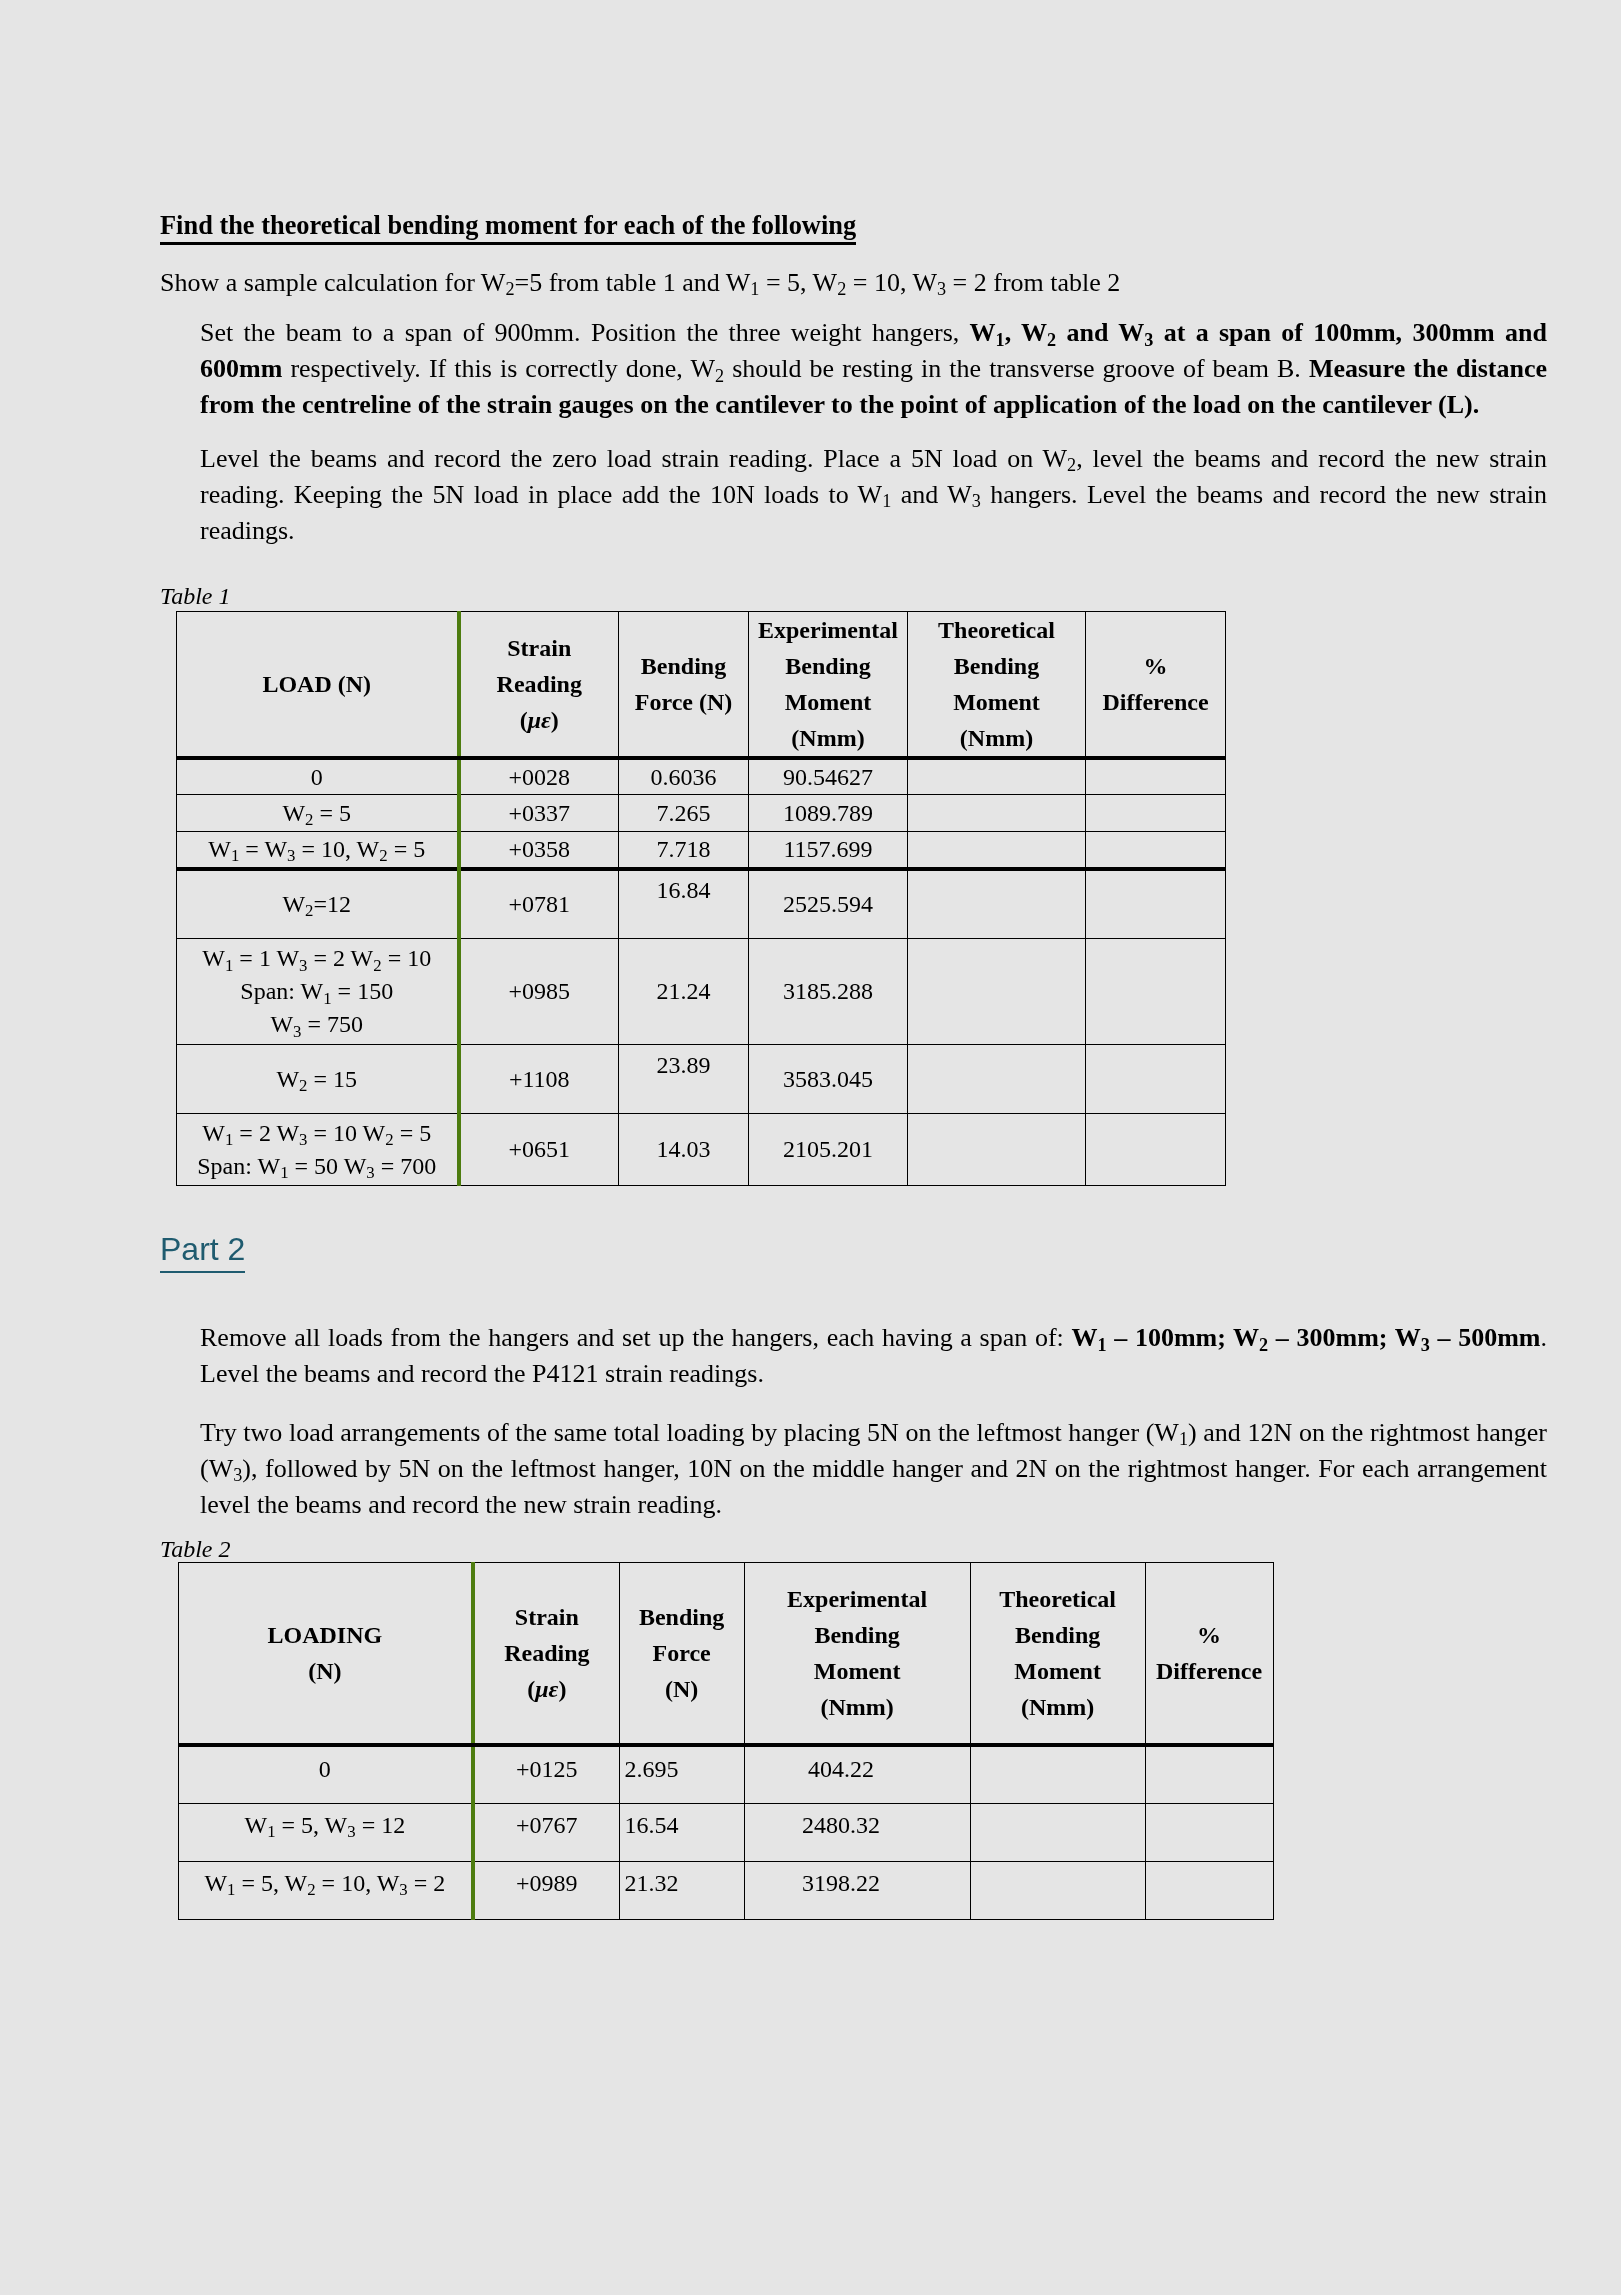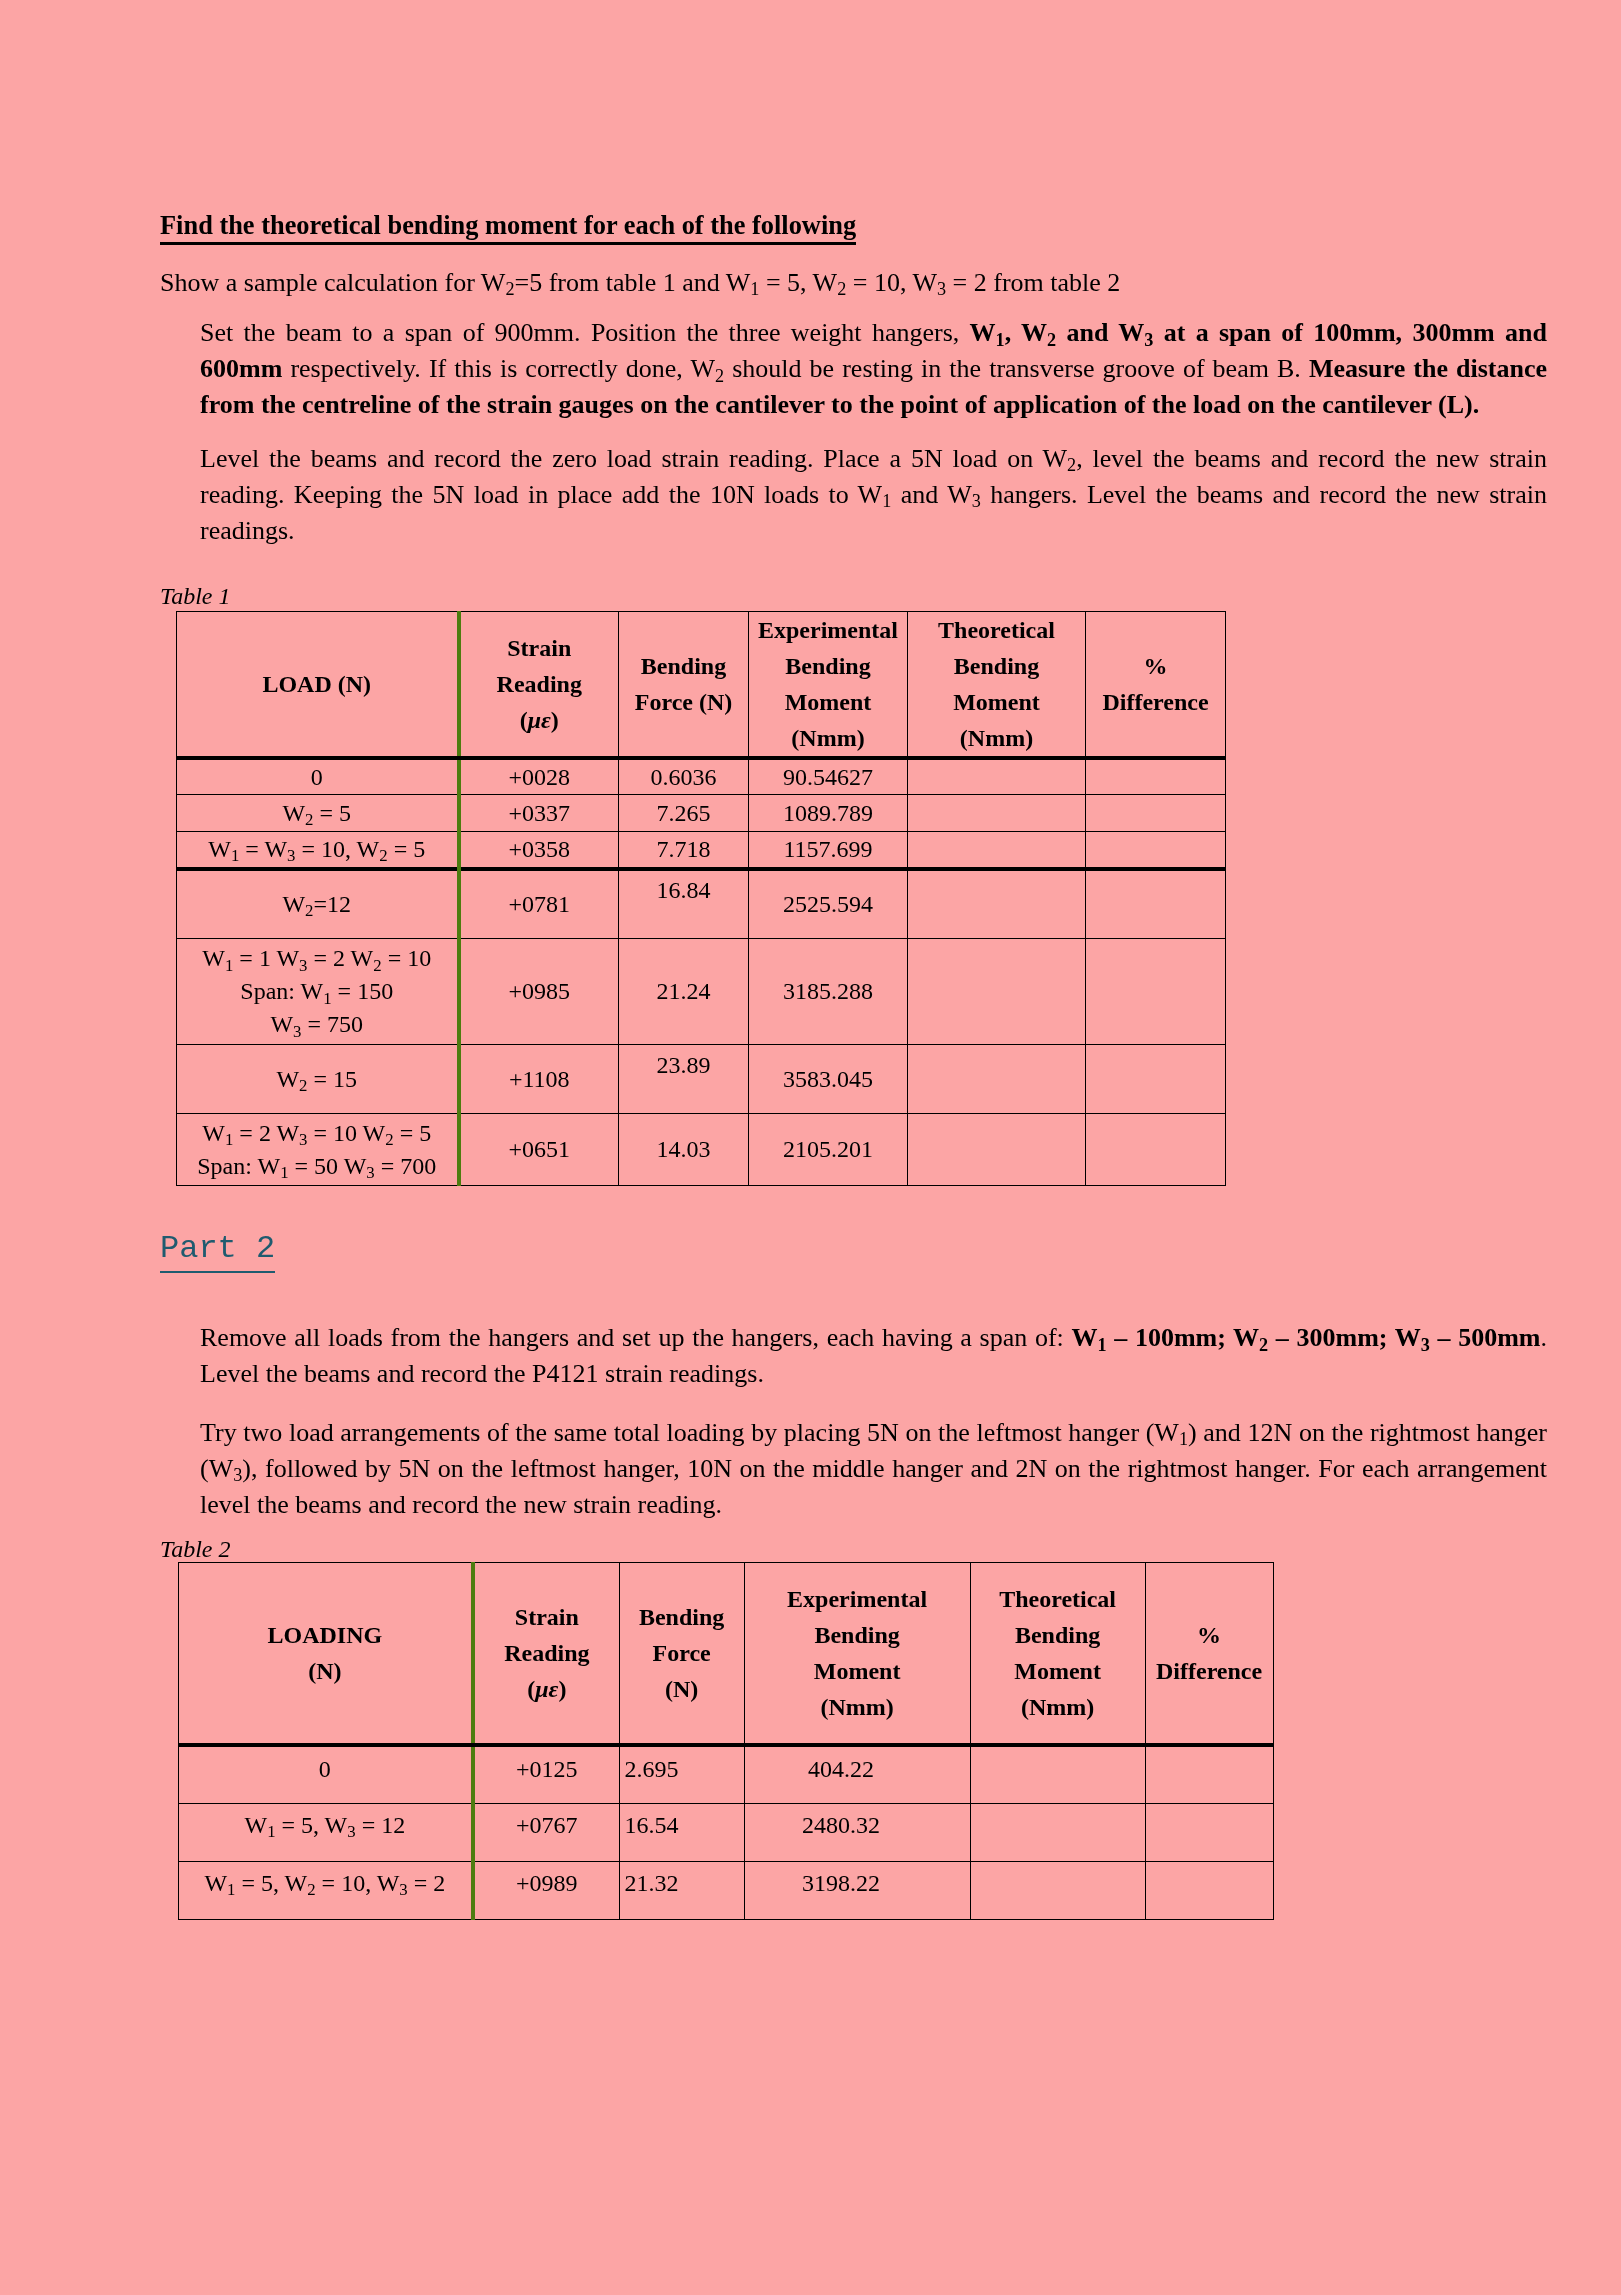--- a/index.html
+++ b/index.html
@@ -1,39 +1,39 @@
 <!DOCTYPE html>
 <html style="font-size:13px"><head>
 <meta charset="utf-8">
 <style>
   html,body{margin:0;padding:0;background:#ffffff;}
   *{box-sizing:border-box;}
   .page{
-    width:1621px;height:2295px;background:#fca5a5;color:#000;
+    width:1621px;height:2295px;background:#e5e5e5;color:#000;
     font-family:"Liberation Serif","DejaVu Serif",serif;
     font-size:26px;position:relative;overflow:hidden;
     padding:207px 74px 0 160px;
   }
   h1.doc-title{font-size:26.4px;line-height:37px;font-weight:bold;margin:0;}
   h1.doc-title .u{border-bottom:3.2px solid #000;padding-bottom:1.6px;}
   p{margin:0;line-height:36px;text-align:justify;}
   p.intro{margin-top:21px;text-align:left;}
   p.setup{margin-top:14.4px;}
   p.level{margin-top:17.6px;}
   p.remove{margin-top:51px;}
   p.try{margin-top:22.4px;}
   .indent{margin-left:40px;}
   .b{font-weight:bold;}
   .i{font-style:italic;}
   sub{font-size:70%;vertical-align:baseline;position:relative;top:0.24em;line-height:0;}
   .tlabel{font-style:italic;font-size:24px;line-height:30px;}
   .tlabel1{margin-top:32px;}
   .tlabel2{margin-top:13px;line-height:26px;}
   h2.part2{
-    font-family:Liberation Mono, monospace;
+    font-family:Liberation Sans, sans-serif;
     font-size:32px;line-height:40px;font-weight:400;margin:43px 0 0 0;
     color:#1f5b6f;
   }
   h2.part2 .u2{border-bottom:2.4px solid #1f5b6f;padding-bottom:4px;}
   table{border-collapse:collapse;table-layout:fixed;font-size:24px;}
   #t1{margin-left:16px;width:1048px;}
   #t2{margin-left:17.6px;width:1094px;}
   th,td{border:1.6px solid #000;text-align:center;vertical-align:middle;padding:0;overflow:hidden;}
   th{font-weight:bold;line-height:36px;}
   thead th{border-bottom:4.8px solid #000;}

